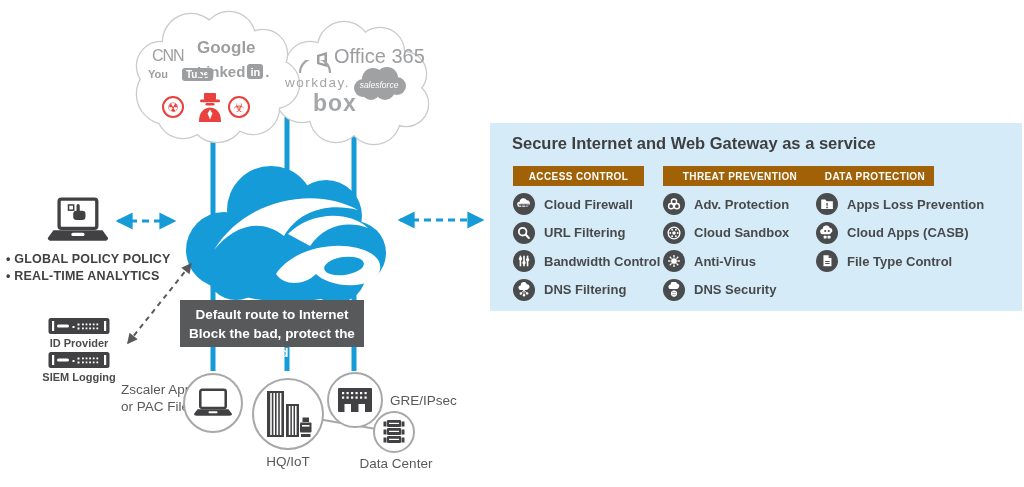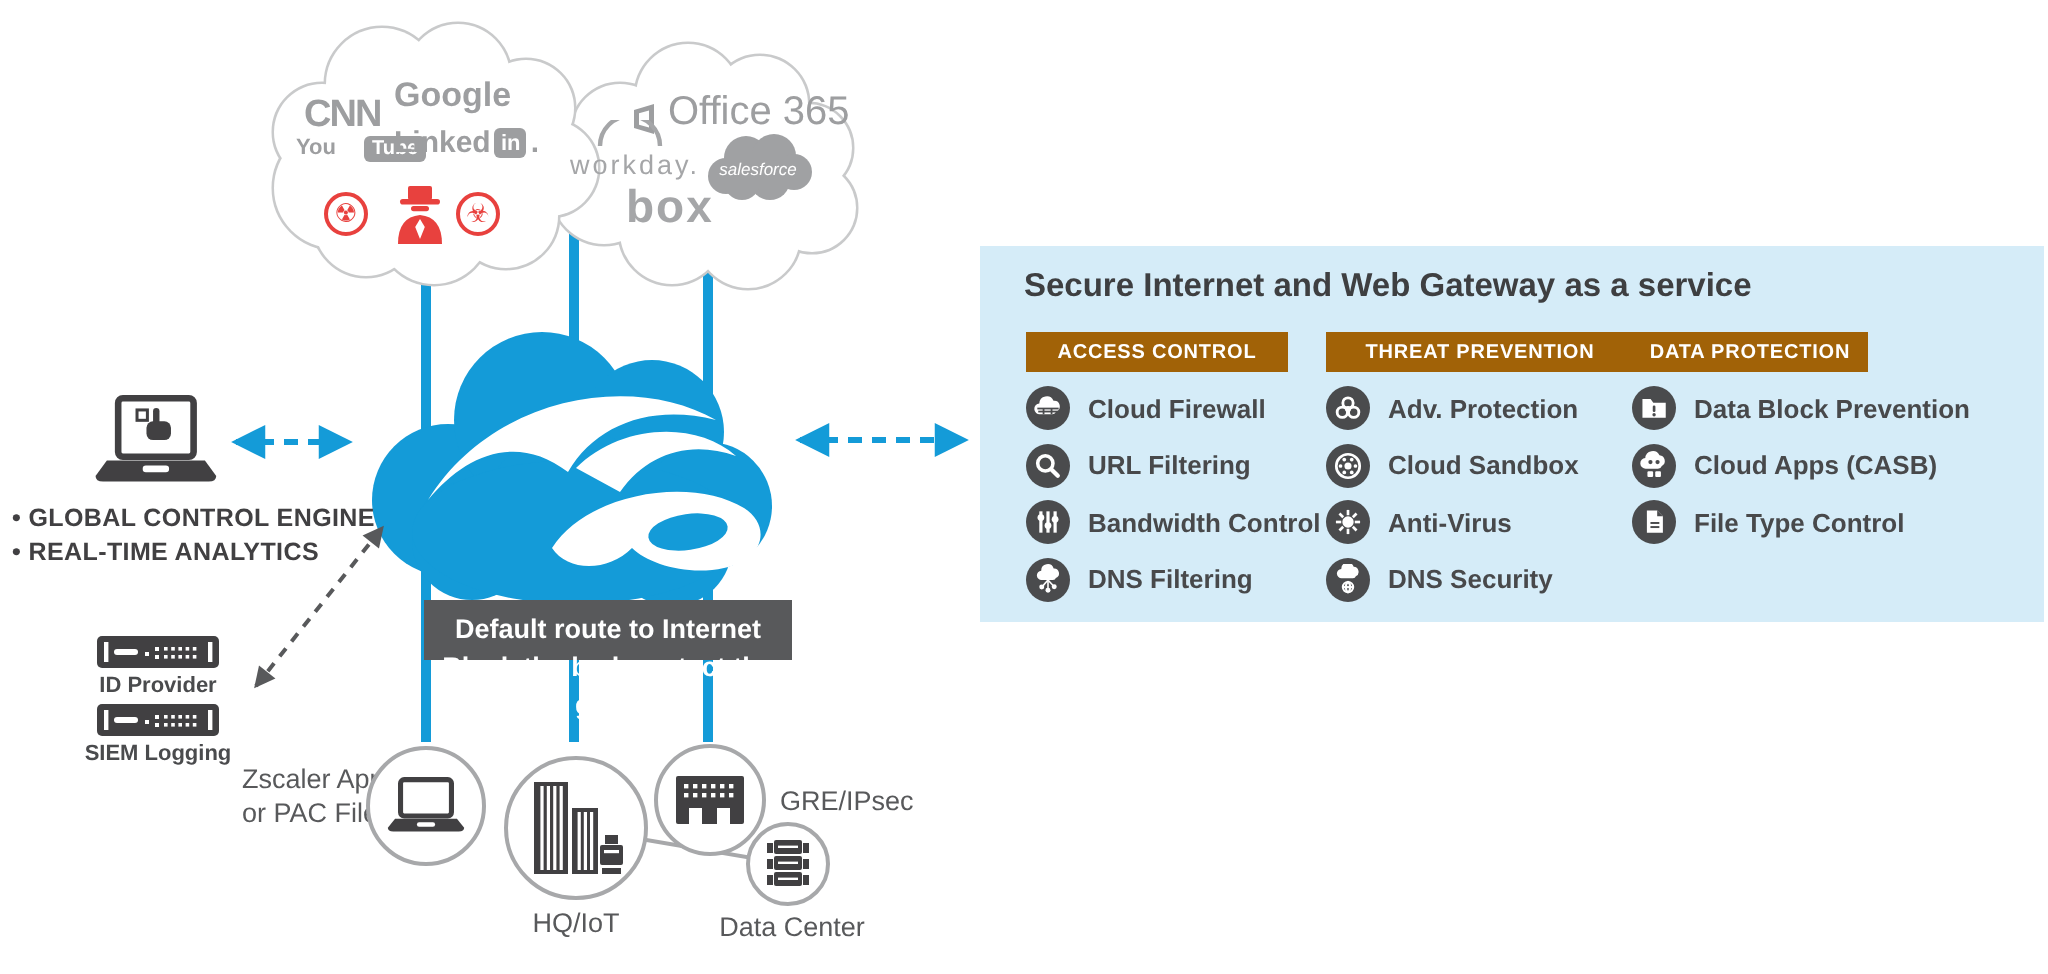--- a/index.html
+++ b/index.html
@@ -1,21 +1,21 @@
 <!DOCTYPE html>
 <html><head>
 <meta charset="utf-8">
 <style>
   html,body{margin:0;padding:0;background:#fff;}
   .stage{position:relative;width:1024px;height:487px;background:#fff;overflow:hidden;
          font-family:"Liberation Sans",sans-serif;}
   .abs{position:absolute;}
   .gray-logo{color:#9D9EA0;}
   
-  .cnn{font-size:19px;font-weight:bold;letter-spacing:-1px;}
+  .cnn{font-size:16px;font-weight:normal;letter-spacing:-1px;}
   .google{font-size:17px;font-weight:600;}
   .yt{display:flex;align-items:flex-start;gap:14px;font-size:11px;font-weight:bold;}
   .yt-box{background:#9D9EA0;color:#fff;border-radius:3px;padding:1px 4px;font-size:10px;}
   .li{display:flex;align-items:center;gap:2px;font-size:15px;font-weight:bold;}
   .li-box{background:#9D9EA0;color:#fff;border-radius:3px;width:16px;height:15px;
           display:flex;align-items:center;justify-content:center;font-size:11px;}
   .office{display:flex;align-items:flex-end;gap:5px;font-size:20px;color:#9D9EA0;}
   .workday{font-size:13.5px;color:#A5A6A8;letter-spacing:1.5px;}
   .box-logo{font-size:23px;font-weight:600;color:#A5A6A8;letter-spacing:1px;}
   .threat-badge{width:22px;height:22px;border-radius:50%;border:2px solid #E8413E;color:#E8413E;
@@ -167,38 +167,38 @@
         <ellipse cx="112" cy="108" rx="82" ry="36"></ellipse>
     </g>
     <g fill="#fff">
       <path d="M38,92 C70,40 140,28 182,52 C150,44 122,54 108,78 C82,58 56,70 38,92 Z"></path>
       <path d="M112,76 C134,54 172,52 192,70 C170,62 148,68 134,88 Z"></path>
       <path d="M100,116 C118,88 170,80 196,96 C210,105 206,122 186,126 C168,130 148,124 140,116 C128,128 108,128 100,116 Z"></path>
     </g>
     <ellipse cx="168" cy="108" rx="20" ry="9" fill="#149BD8" transform="rotate(-8 168 108)"></ellipse>
   </svg>
 
-  <div class="abs gw-box" style="left:212px;top:300px;width:184px;height:30px;z-index:3;">
+  <div class="abs gw-box" style="left:180px;top:300px;width:184px;height:47px;z-index:3;">
     <div>Default route to Internet</div>
     <div>Block the bad, protect the good</div>
   </div>
 
   <svg class="abs" style="left:44px;top:197px;z-index:2;" width="66" height="48" viewBox="0 0 70 50">
     <rect x="16" y="1.8" width="40" height="31" rx="2.5" fill="#fff" stroke="#414042" stroke-width="3.5"></rect>
     <g>
       <rect x="26" y="8" width="5.5" height="5.5" fill="none" stroke="#414042" stroke-width="1.6"></rect>
       <rect x="34.5" y="7" width="3.4" height="11" rx="1.7" fill="#414042"></rect>
       <rect x="31" y="14" width="13" height="10" rx="3.5" fill="#414042"></rect>
     </g>
     <path d="M10,34.8 H62 L68,43 Q68,46 64,46 H8 Q4,46 4,43 Z" fill="#414042"></path>
     <rect x="29" y="37.5" width="14" height="3.5" rx="1.7" fill="#fff"></rect>
   </svg>
 
   <div class="abs bullets" style="left:6px;top:251px;z-index:2;">
-    <div>• GLOBAL CONTROL ENGINE</div>
+    <div>• GLOBAL POLICY POLICY</div>
     <div>• REAL-TIME ANALYTICS</div>
   </div>
 
   <svg class="abs" style="left:48px;top:317px;z-index:2;" width="62" height="18" viewBox="0 0 62 18">
     <rect x="0.5" y="1" width="61" height="16" rx="2.5" fill="#414042"></rect>
     <g fill="#fff">
       <rect x="4" y="4" width="2.2" height="10"></rect>
         <rect x="9" y="7.5" width="12" height="3" rx="1.5"></rect>
       <rect x="24.5" y="9" width="2" height="2"></rect>
         <rect x="29.5" y="6.5" width="2" height="2"></rect>
@@ -451,21 +451,21 @@
 
     <div class="abs svc-col" style="left:326px;top:70px;">
       <div class="svc-row">
         <span class="svc-icon">
           <svg width="16" height="16" viewBox="0 0 18 18">
               <path d="M2.5,4 h4.6 l1.5,2 h7 v8.5 h-13.1 Z" fill="#fff"></path>
               <rect x="8.3" y="7.6" width="1.5" height="3.6" rx="0.7" fill="#4A4B4D"></rect>
               <circle cx="9.05" cy="12.8" r="0.95" fill="#4A4B4D"></circle>
             </svg>
         </span>
-        <span class="svc-label">Data Block Prevention</span>
+        <span class="svc-label">Apps Loss Prevention</span>
       </div>
       <div class="svc-row">
         <span class="svc-icon">
           <svg width="16" height="16" viewBox="0 0 18 18">
               <path d="M4.5,10.5 a3,3 0 0 1 -0.4,-6 a4.2,4.2 0 0 1 8,-1.5 a3.2,3.2 0 0 1 1.3,6 q-0.5,1.5 -2.2,1.5 Z" fill="#fff"></path>
               <g fill="#4A4B4D">
                 <circle cx="7" cy="6.8" r="1.2"></circle>
                 <circle cx="11" cy="6.8" r="1.2"></circle>
               </g>
               <g fill="#fff">

